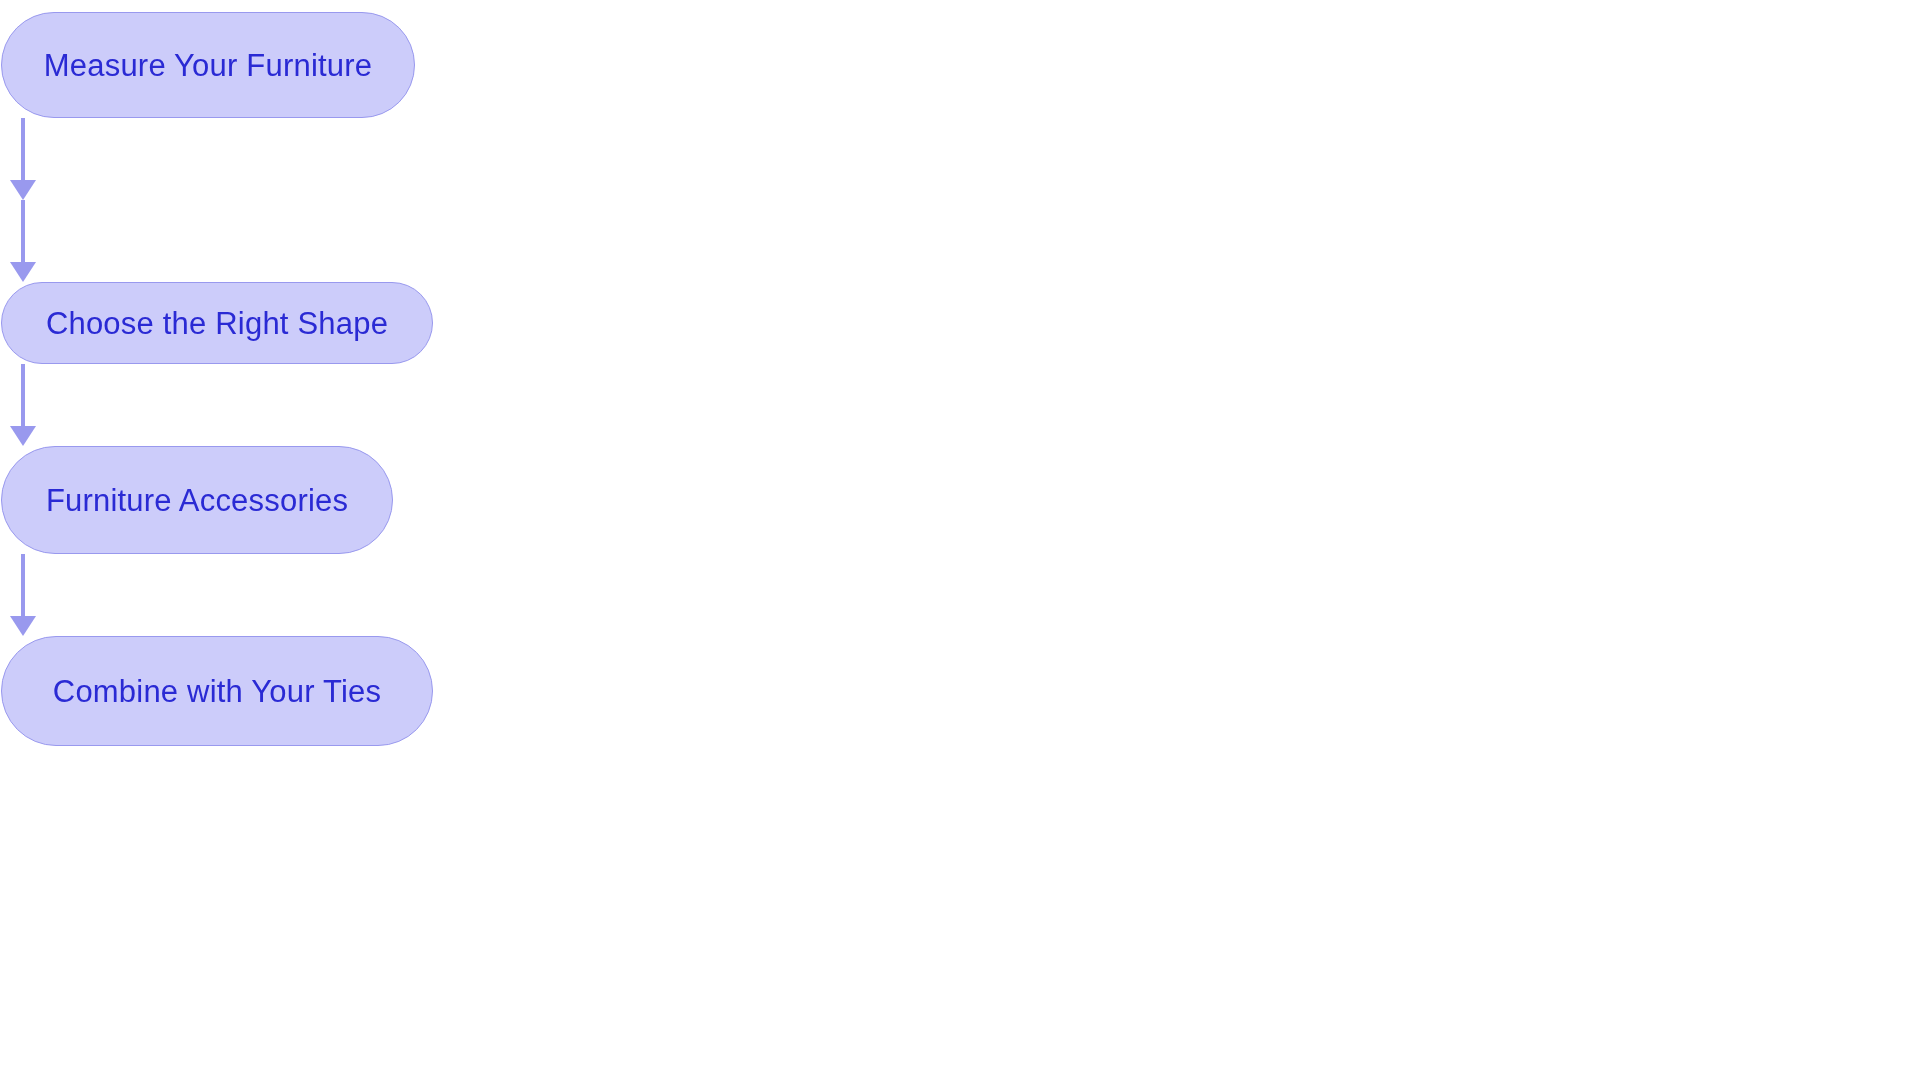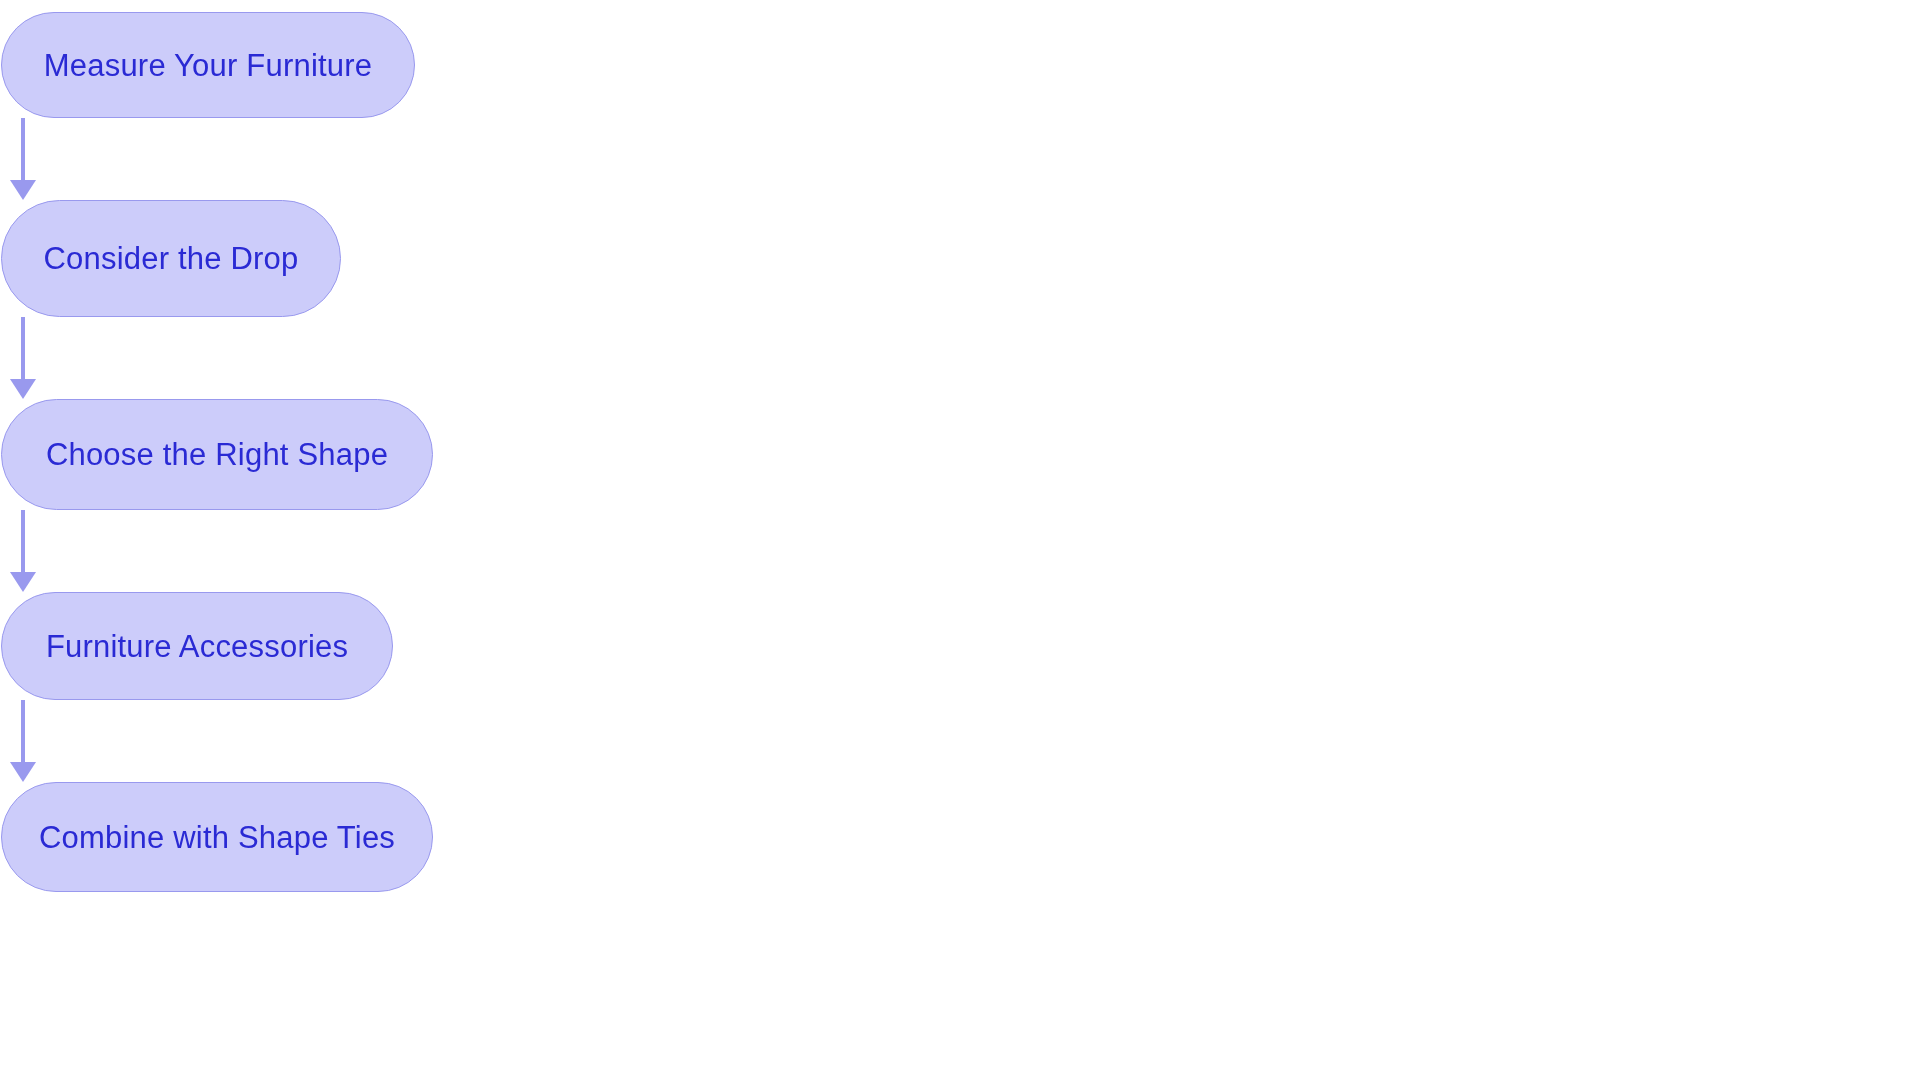--- a/index.html
+++ b/index.html
@@ -77,21 +77,21 @@
     height: 0;
     border-left: 13px solid transparent;
     border-right: 13px solid transparent;
     border-top: 20px solid #9999ee;
     margin-top: -1px;
   }
 
   
   .node-0 { width: 414px; height: 106px; margin-top: 12px; }
   .node-1 { width: 340px; height: 117px; }
-  .node-2 { width: 432px; height: 111px; }
+  .node-2 { width: 432px; height: 82px; }
   .node-3 { width: 392px; height: 108px; }
   .node-4 { width: 432px; height: 110px; }
 
   .conn-0 { height: 82px; }
   .conn-1 { height: 82px; }
   .conn-2 { height: 82px; }
   .conn-3 { height: 82px; }
 </style>
 </head>
 <body>
@@ -101,23 +101,20 @@
 
     <div class="node node-0">
       <span class="node-label">Measure Your Furniture</span>
     </div>
 
     <div class="connector conn-0">
       <div class="connector-line"></div>
       <div class="connector-arrowhead"></div>
     </div>
 
-    <div class="node node-1">
-      <span class="node-label">Consider the Drop</span>
-    </div>
 
     <div class="connector conn-1">
       <div class="connector-line"></div>
       <div class="connector-arrowhead"></div>
     </div>
 
     <div class="node node-2">
       <span class="node-label">Choose the Right Shape</span>
     </div>
 
@@ -129,17 +126,17 @@
     <div class="node node-3">
       <span class="node-label">Furniture Accessories</span>
     </div>
 
     <div class="connector conn-3">
       <div class="connector-line"></div>
       <div class="connector-arrowhead"></div>
     </div>
 
     <div class="node node-4">
-      <span class="node-label">Combine with Shape Ties</span>
+      <span class="node-label">Combine with Your Ties</span>
     </div>
 
   </div>
 </div>
 
 </body></html>

